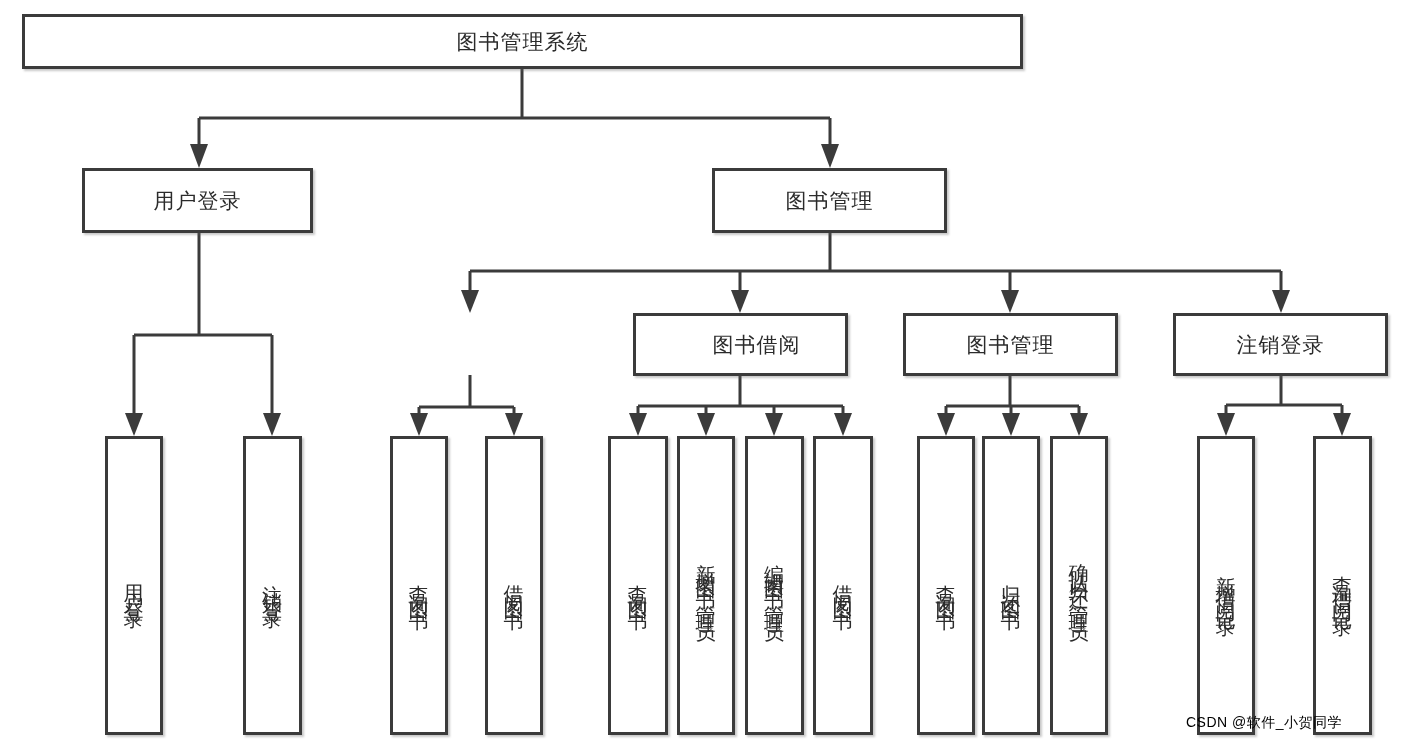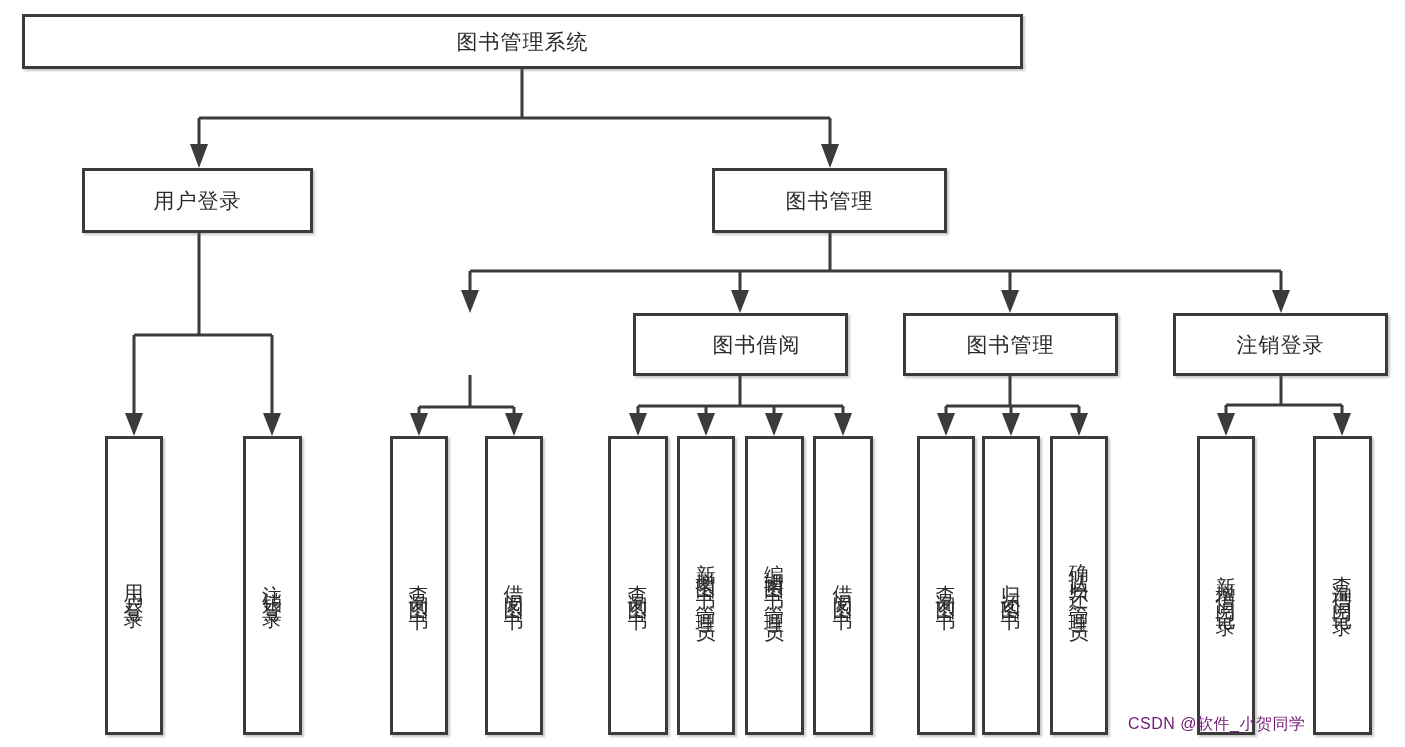--- a/index.html
+++ b/index.html
@@ -35,25 +35,25 @@
   .vlabel {
     writing-mode: vertical-rl;
     text-orientation: mixed;
     font-size: 20px;
     line-height: 1;
     letter-spacing: 0.42em;
     white-space: nowrap;
   }
   .watermark {
     position: absolute;
-    left: 1128px;
+    left: 1186px;
     top: 714px;
-    font-size: 16px;
+    font-size: 14px;
     letter-spacing: 0.5px;
-    color: #701a75;
+    color: #000000;
     font-family: "Liberation Sans", sans-serif;
     white-space: nowrap;
   }
 </style>
 </head>
 <body>
 
 <div class="canvas">
 
   <svg class="wires" viewBox="0 0 1405 747" xmlns="http://www.w3.org/2000/svg">

